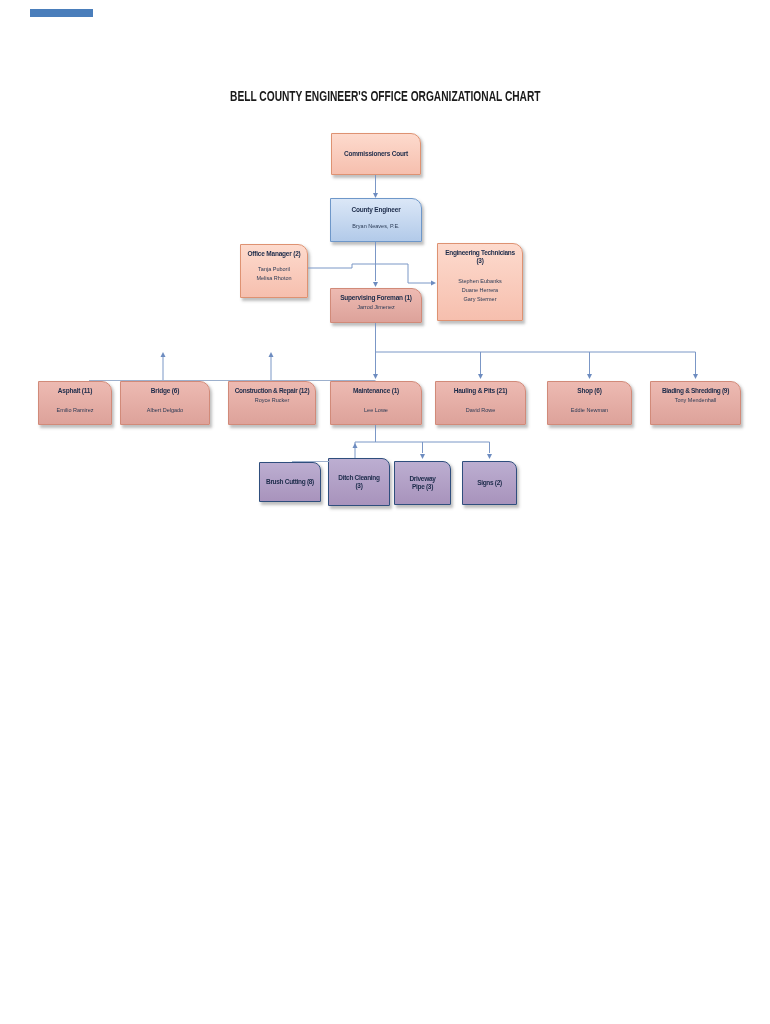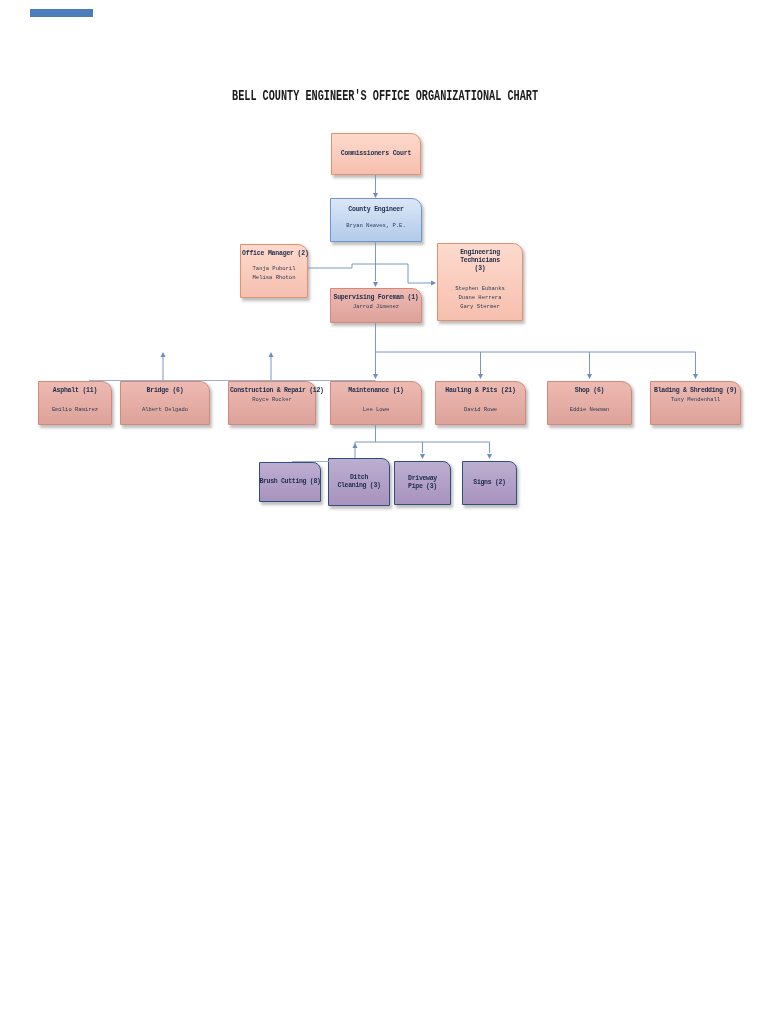--- a/index.html
+++ b/index.html
@@ -1,17 +1,17 @@
 <!DOCTYPE html>
 <html style="--accent-bar: #4a7ebb; --line: #7b97c6; --line-muted: #9db0cd; --arrow: #6d8cc0; --pink-light: #fddacd; --pink-dark: #f6bfae; --pink-border: #de9272; --blue-light: #dbe7f7; --blue-dark: #b2cae9; --blue-border: #6e97c9; --rose-light: #edbab2; --rose-dark: #dda29a; --rose-border: #d18a79; --purple-light: #bcaed1; --purple-dark: #a893bc; --purple-border: #2f4e7d; --text-navy: #1c2b4a;"><head>
 <meta charset="utf-8">
 <style>
   html,body{margin:0;padding:0;background:#fff;}
   .page{position:relative;width:770px;height:1024px;background:#fff;overflow:hidden;
-        font-family:Liberation Mono, monospace;}
+        font-family:Liberation Sans, sans-serif;}
   .blue-mark{position:absolute;left:30px;top:9px;width:63px;height:8px;
              background:var(--accent-bar,#4a7ebb);}
   .title-wrap{position:absolute;top:87px;left:0;width:770px;text-align:center;}
   .chart-title{display:inline-block;transform:scaleX(.68);transform-origin:center;
                font-size:15px;font-weight:bold;color:#1a1a1a;white-space:nowrap;letter-spacing:0;}
   .node{position:absolute;box-sizing:border-box;border:1px solid;border-radius:0 10px 0 0;
         text-align:center;box-shadow:2px 2.5px 3px rgba(110,110,110,.45);padding-top:5px;}
   .pink{background:linear-gradient(var(--pink-light,#fddacd),var(--pink-dark,#f6bfae));
         border-color:var(--pink-border,#de9272);}
   .blue{background:linear-gradient(var(--blue-light,#dbe7f7),var(--blue-dark,#b2cae9));

